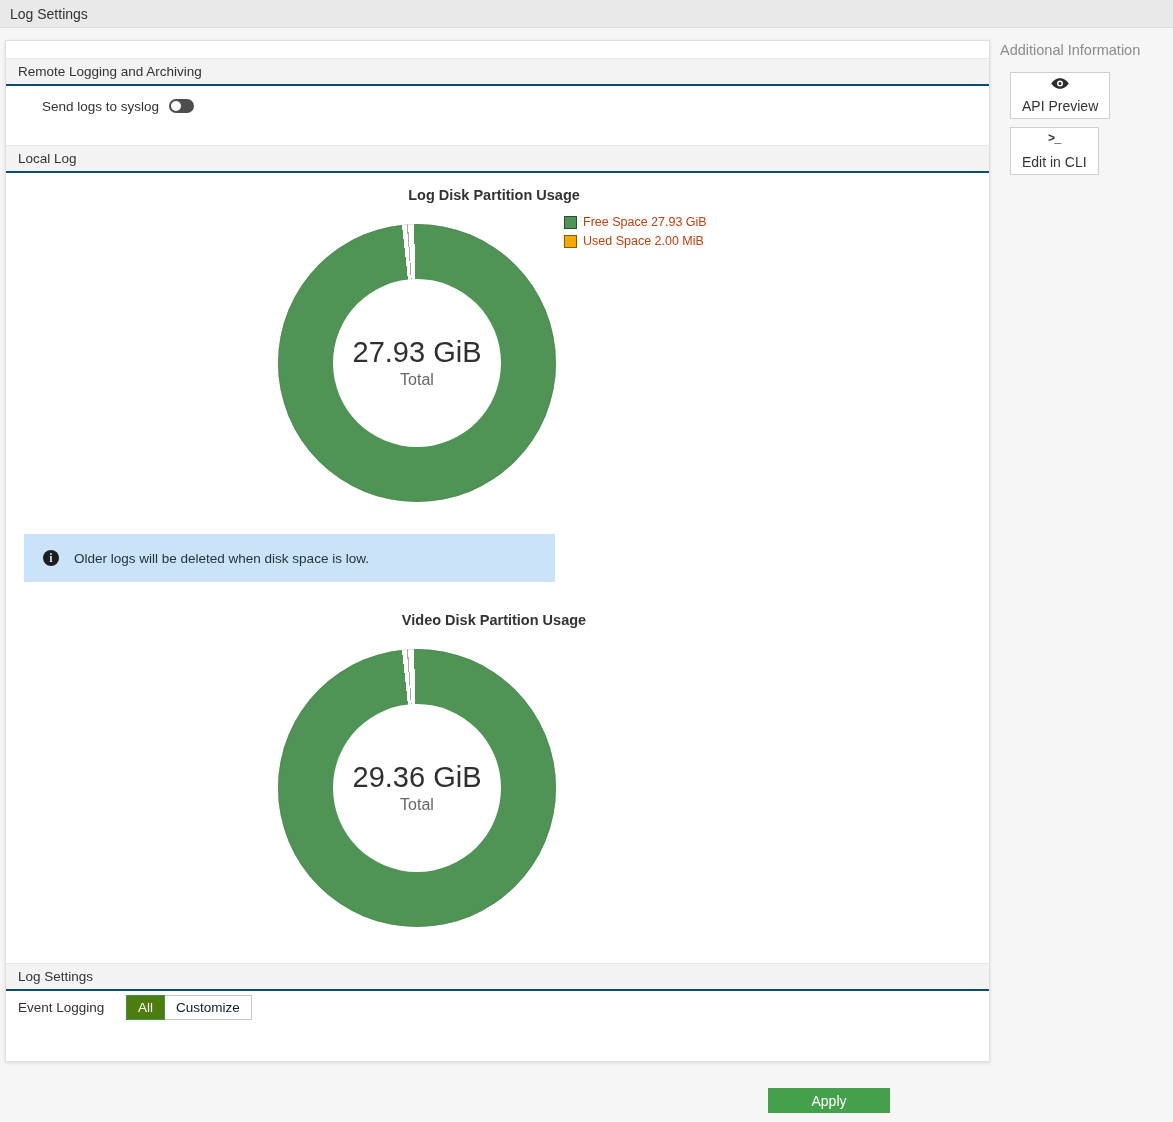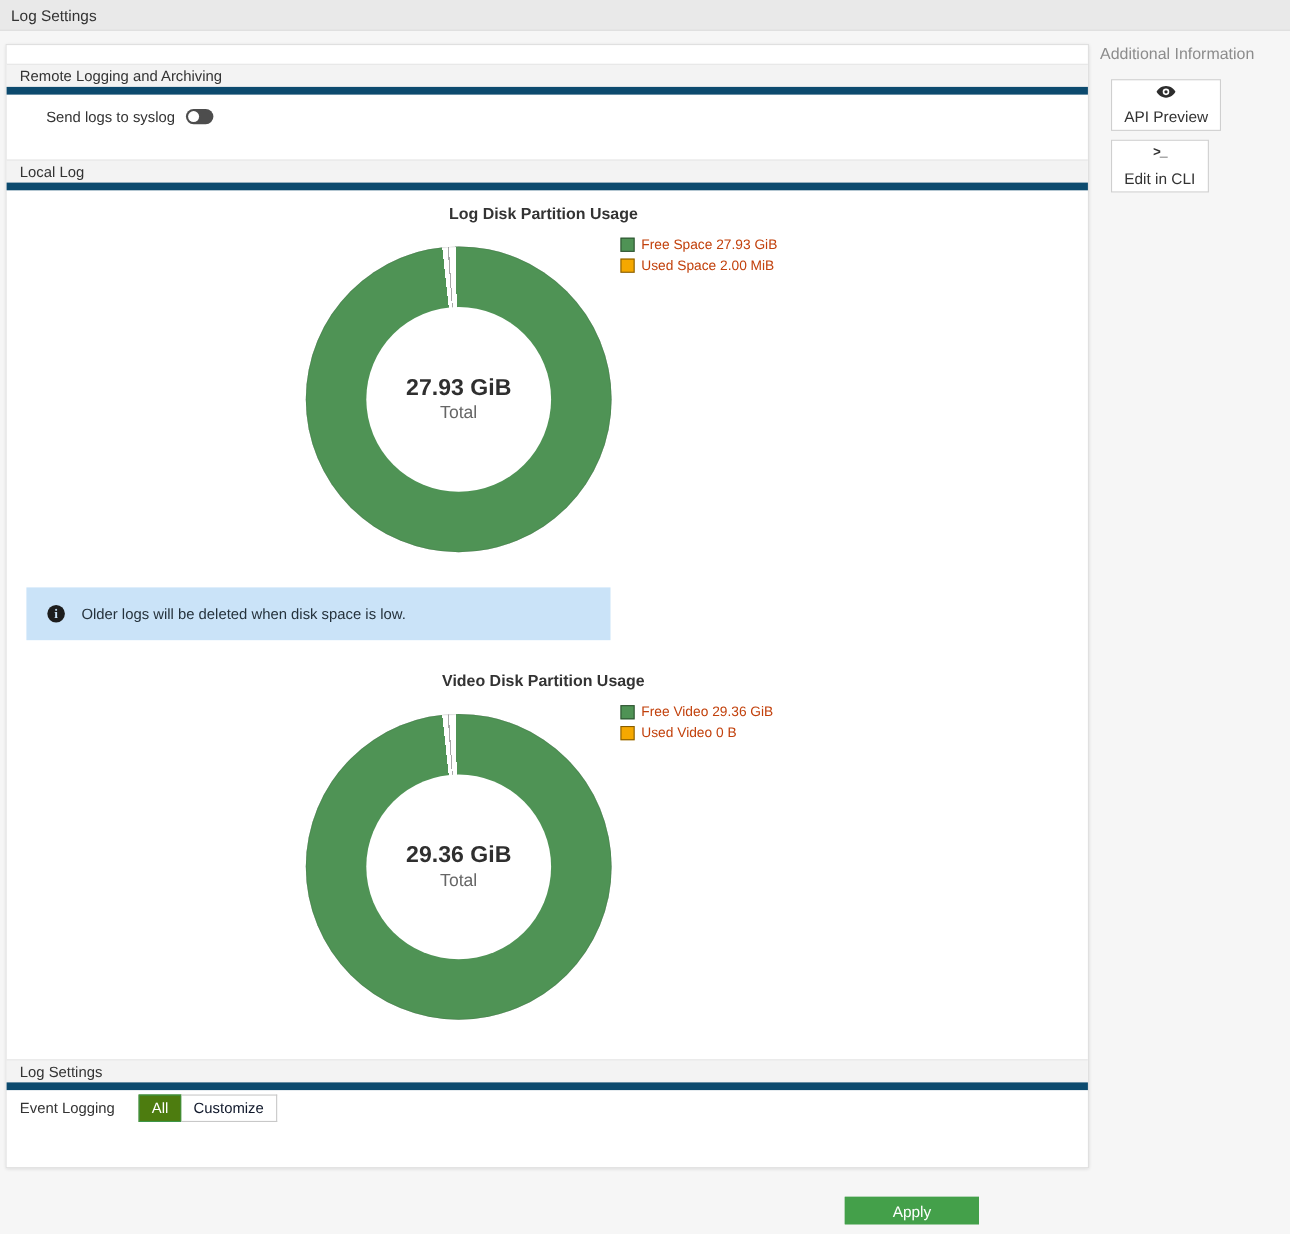--- a/index.html
+++ b/index.html
@@ -23,21 +23,21 @@
   
   .card {
     position:absolute; left:5px; top:40px; width:985px; height:1022px;
     background:#ffffff; border:1px solid #e0e0e0;
     box-shadow:0 1px 3px rgba(0,0,0,.12);
   }
 
   .strip {
     position:absolute; left:0; right:0; height:28px;
     background:#f3f3f3;
-    border-top:1px solid #e7e7e7; border-bottom:7px solid #0c4a6e;
+    border-top:1px solid #e7e7e7; border-bottom:2px solid #0c4a6e;
     display:flex; align-items:center; padding-left:12px;
     font-size:13.5px; color:#333;
   }
   .strip-remote { top:17px; }
   .strip-local  { top:104px; }
   .strip-log    { top:922px; }
 
   
   .row-syslog {
     position:absolute; left:12px; top:52px; height:26px;
@@ -68,21 +68,21 @@
       #a8a8a8 355.8deg 356.3deg,
       #ffffff 356.3deg 358.8deg,
       #4f9355 358.8deg 360deg);
     box-shadow:inset 0 0 1px rgba(0,0,0,.45);
   }
   .donut-hole {
     position:absolute; left:55px; top:55px; width:168px; height:168px;
     background:#ffffff; border-radius:50%;
     display:flex; flex-direction:column; align-items:center; justify-content:center;
   }
-  .donut-value { font-size:21px; font-weight:bold; color:#2f2f2f; line-height:1.1; }
+  .donut-value { font-size:29px; font-weight:normal; color:#2f2f2f; line-height:1.1; }
   .donut-label { font-size:16px; color:#666; margin-top:2px; }
 
   .legend { position:absolute; left:286px; top:28px; }
   .legend-item { display:flex; align-items:center; gap:6px; margin-bottom:5px; }
   .legend-swatch {
     width:13px; height:13px; border:1px solid rgba(0,0,0,.45); flex:none;
   }
   .legend-text { font-size:12.5px; color:#c2410c; white-space:nowrap; }
 
   
@@ -180,30 +180,20 @@
     <span class="info-icon">i</span>
     <span>Older logs will be deleted when disk space is low.</span>
   </div>
 
   <div class="chart-widget chart2">
     <div class="chart-title">Video Disk Partition Usage</div>
     <div class="donut">
       <div class="donut-hole">
         <div class="donut-value">29.36 GiB</div>
         <div class="donut-label">Total</div>
-      </div>
-    </div>
-    <div class="legend">
-      <div class="legend-item">
-        <span class="legend-swatch" style="background: rgb(79, 147, 85);"></span>
-        <span class="legend-text">Free Video 29.36 GiB</span>
-      </div>
-      <div class="legend-item">
-        <span class="legend-swatch" style="background: rgb(245, 168, 0);"></span>
-        <span class="legend-text">Used Video 0 B</span>
       </div>
     </div>
   </div>
 
   <div class="strip strip-log">
     <span>Log Settings</span>
   </div>
 
   <div class="row-event">
     <span class="label">Event Logging</span>

